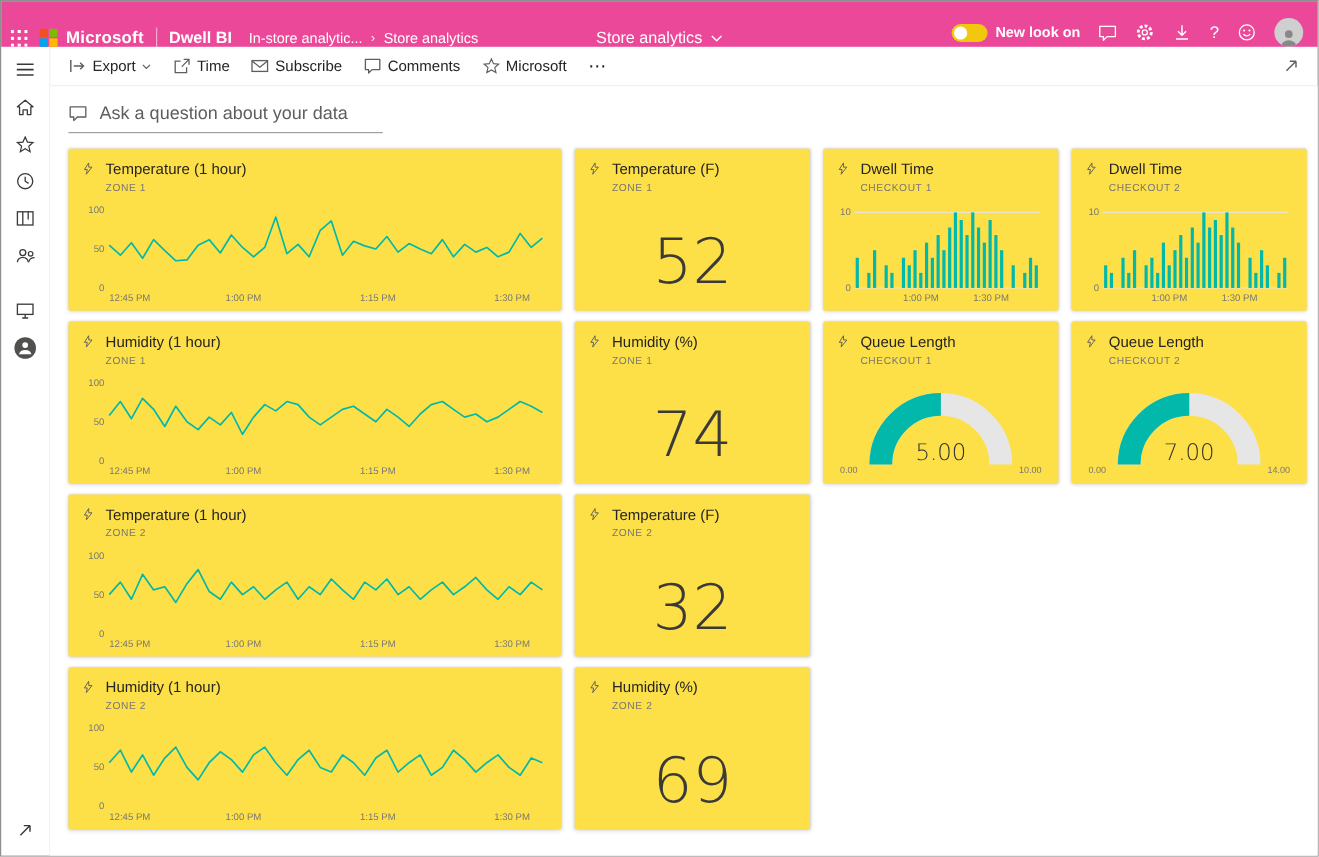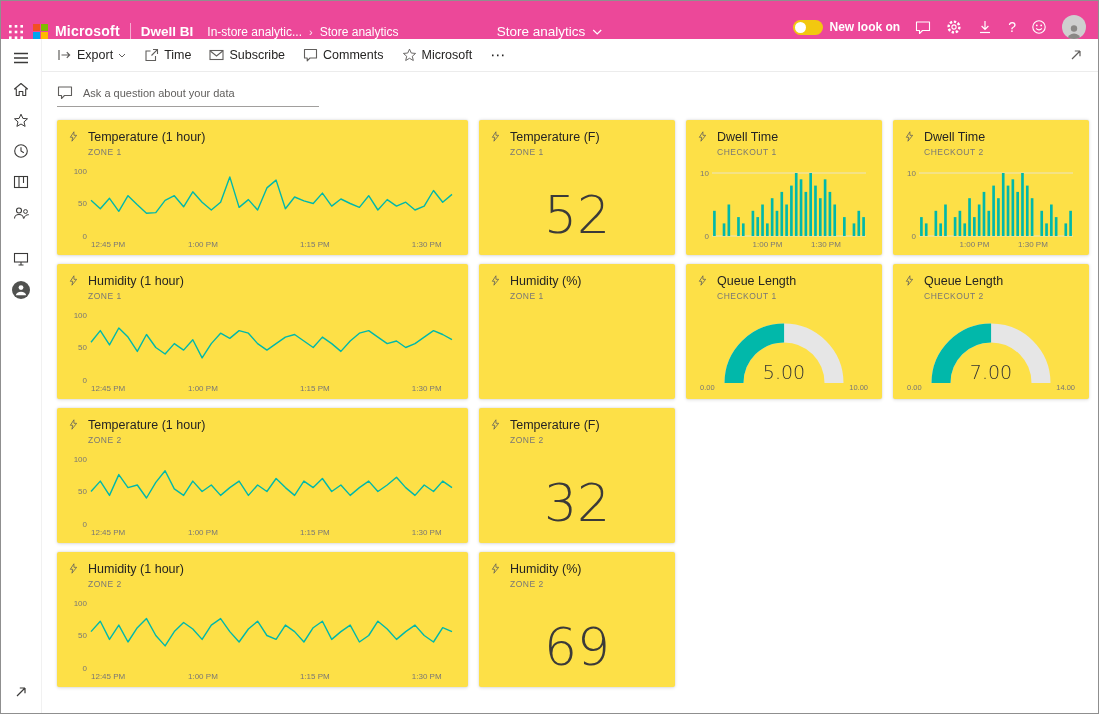--- a/index.html
+++ b/index.html
@@ -39,21 +39,21 @@
   
   .sidebar{width:40px;min-width:40px;display:flex;flex-direction:column;align-items:center;padding-top:4px;border-right:1px solid #f1f1f1;}
   .sb-btn{width:40px;height:30px;display:flex;align-items:center;justify-content:center;background:none;border:none;cursor:pointer;color:#3b3a39;margin-bottom:1px;}
   .sb-gap{margin-top:15px;}
   .sb-spacer{flex:1;}
   .sb-bottom{margin-bottom:6px;}
 
   
   .content{flex:1;overflow:hidden;background:#fff;}
   .qna{margin:13px 0 0 15px;width:262px;display:flex;align-items:center;gap:8px;border-bottom:1px solid #a19f9d;padding-bottom:6px;}
-  .qna input{border:none;outline:none;flex:1;font-size:11px;font-family:inherit;color:#252423;background:transparent;}
+  .qna input{border:none;outline:none;flex:1;font-size:15px;font-family:inherit;color:#252423;background:transparent;}
   .qna input::placeholder{color:#605e5c;}
 
   .grid{margin:13px 12px 0 15px;display:grid;grid-template-columns:411px 196px 196px 196px;grid-auto-rows:135px;gap:9px 11px;}
   .tile{background:#fde047;border-radius:2px;box-shadow:0 .9px 3.6px rgba(0,0,0,.13),0 0 1.8px rgba(0,0,0,.09);padding:8px 10px 6px 10px;display:flex;flex-direction:column;cursor:pointer;box-sizing:border-box;}
   .tile-header{display:flex;align-items:flex-start;gap:9px;padding:2px 0 0 1px;}
   .tile-title{font-size:12.5px;color:#252423;line-height:1.2;}
   .tile-subtitle{font-size:8.5px;color:#797775;letter-spacing:.5px;margin-top:2px;}
   .tile-body{flex:1;display:flex;align-items:flex-end;justify-content:center;min-height:0;}
   .card-value{flex:1;display:flex;align-items:center;justify-content:center;font-family:"DejaVu Sans",sans-serif;font-weight:200;font-size:52px;color:#3b3a39;padding-bottom:8px;line-height:1;}
   svg text.axis{font-size:8px;fill:#797775;font-family:"Liberation Sans",sans-serif;}
@@ -425,20 +425,23 @@
             <div class="tile" style="grid-area: 2 / 2;">
     <div class="tile-header">
       <svg class="bolt" width="11" height="13" viewBox="0 0 14 14">
                   <path d="M7.5 1 3 8h3l-1 5 6-7.5H7.6z" fill="none" stroke="#605e5c" stroke-width="1" stroke-linejoin="round"></path>
                 </svg>
       <div class="tile-titles">
         <div class="tile-title">Humidity (%)</div>
         <div class="tile-subtitle">ZONE 1</div>
       </div>
     </div>
+    <div class="tile-body">
+                <div class="card-value">74</div>
+              </div>
   </div>
             <div class="tile" style="grid-area: 2 / 3;">
     <div class="tile-header">
       <svg class="bolt" width="11" height="13" viewBox="0 0 14 14">
                   <path d="M7.5 1 3 8h3l-1 5 6-7.5H7.6z" fill="none" stroke="#605e5c" stroke-width="1" stroke-linejoin="round"></path>
                 </svg>
       <div class="tile-titles">
         <div class="tile-title">Queue Length</div>
         <div class="tile-subtitle">CHECKOUT 1</div>
       </div>

